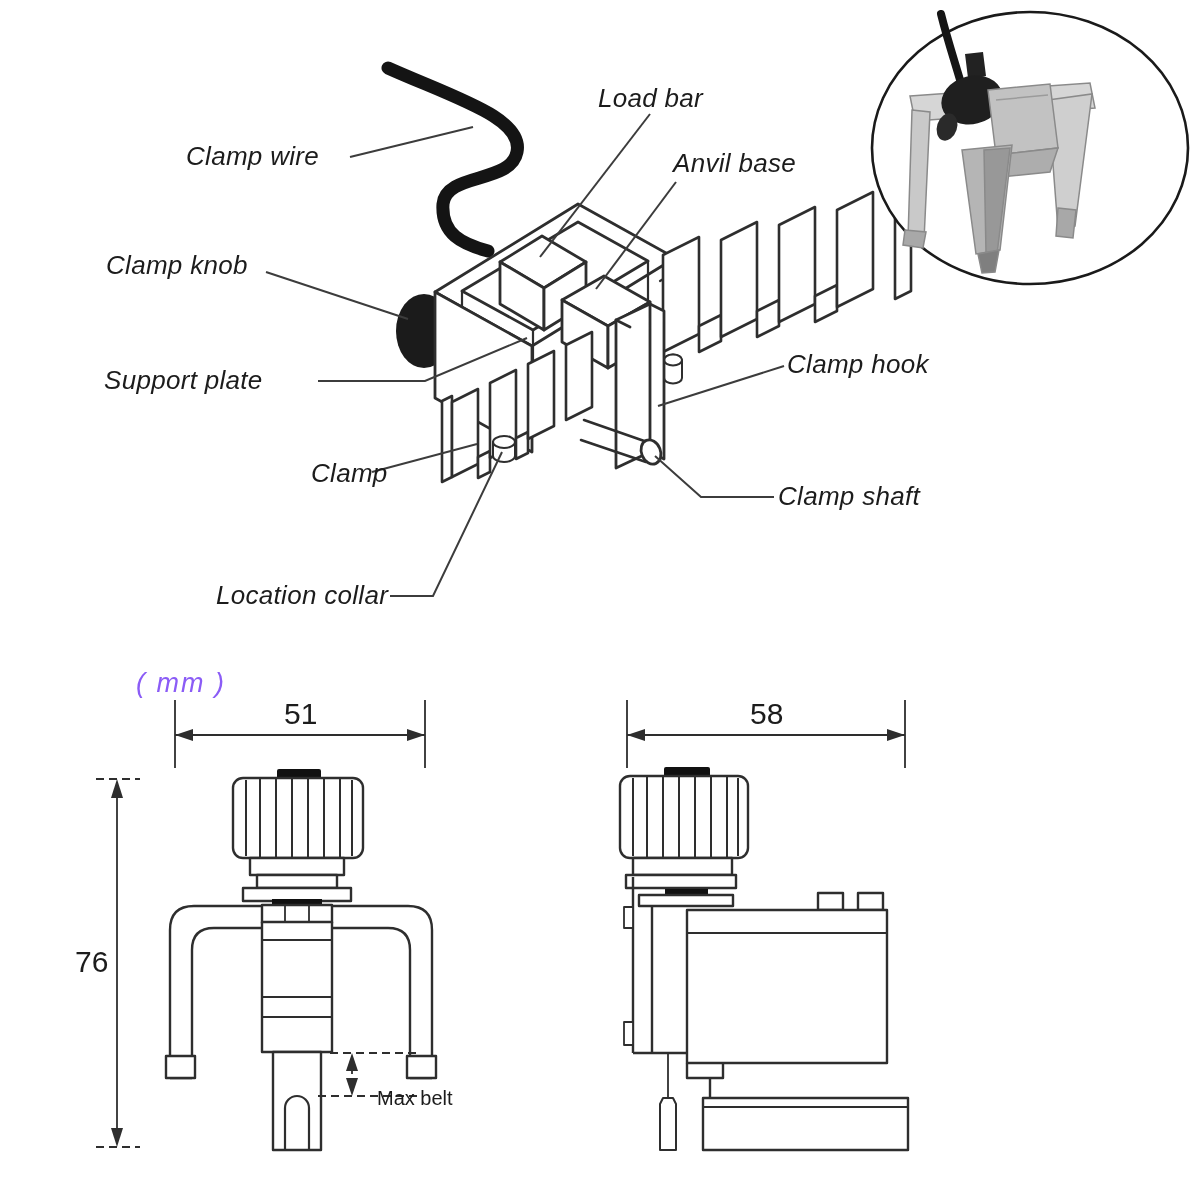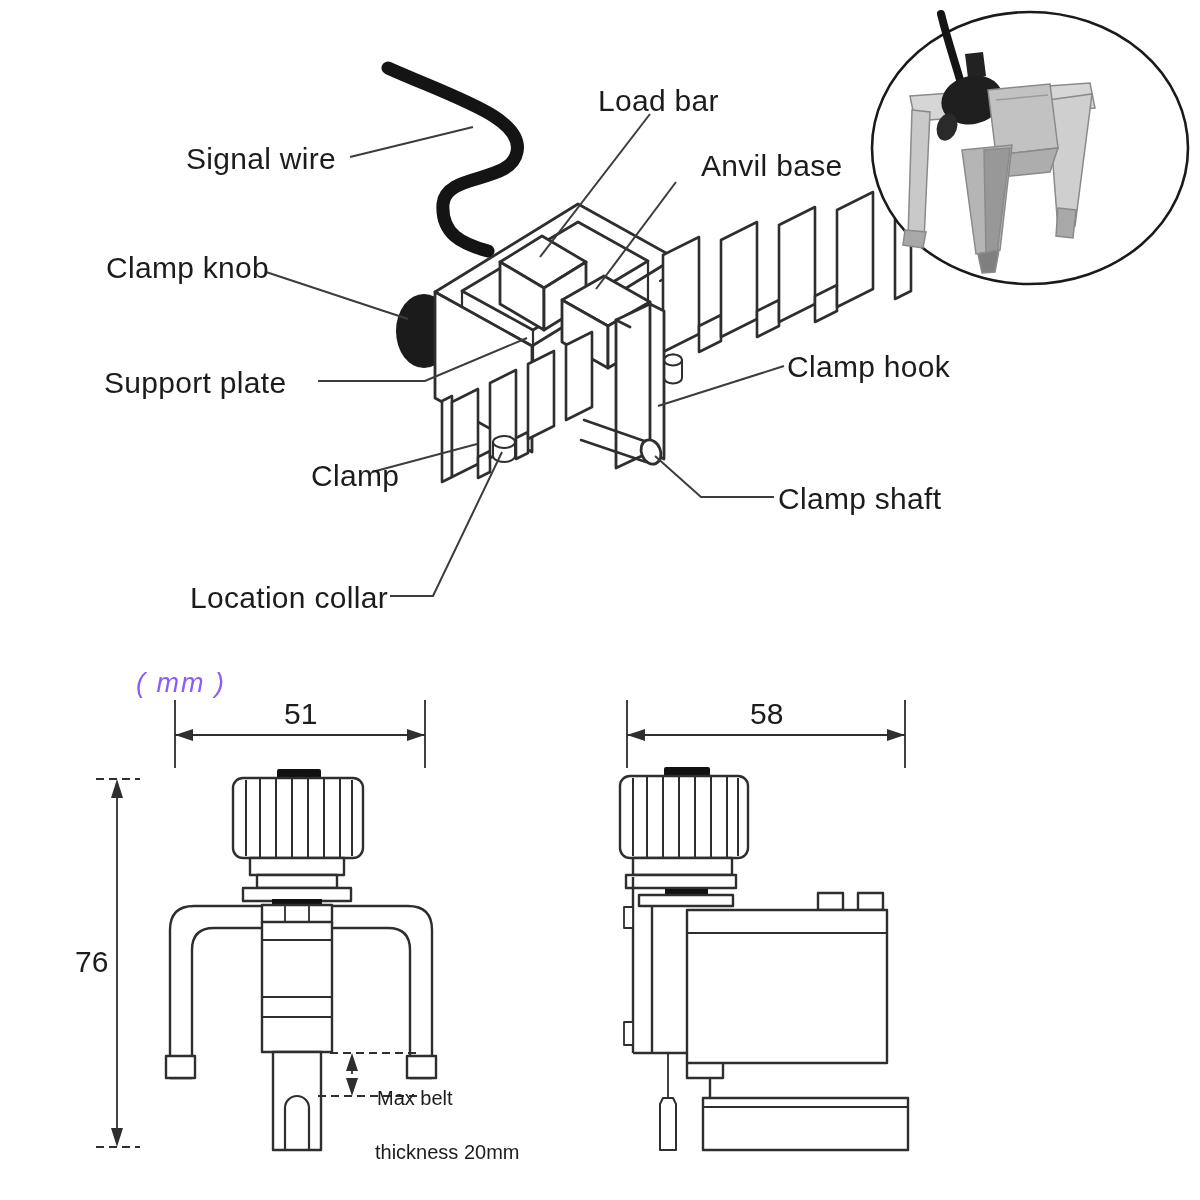--- a/index.html
+++ b/index.html
@@ -2,22 +2,22 @@
 <html><head>
 <meta charset="utf-8">
 <style>
   html,body{margin:0;padding:0;background:#ffffff;}
   .canvas{
     position:relative;width:1200px;height:1200px;background:#ffffff;
     font-family:"Liberation Sans", sans-serif;color:#1a1a1a;overflow:hidden;
   }
   .art{position:absolute;left:0;top:0;}
   .callout{
-    position:absolute;font-size:30px;line-height:1.05;color:#1c1c1c;
-    white-space:nowrap;letter-spacing:0.3px;
+    position:absolute;font-size:26px;line-height:1.05;color:#1c1c1c;
+    white-space:nowrap;letter-spacing:0.3px;font-style:italic;
   }
   .dim{
     position:absolute;font-size:30px;line-height:1;color:#1c1c1c;white-space:nowrap;
   }
   .note{
     position:absolute;font-size:20px;line-height:1;color:#1c1c1c;white-space:nowrap;
   }
   .units{
     position:absolute;font-size:27px;line-height:1;color:#8b5cf6;white-space:nowrap;letter-spacing:2px;font-style:italic;
   }
@@ -207,32 +207,31 @@
       <path d="M 710,1078 L 710,1098"></path>
 
       <rect x="703" y="1098" width="205" height="52" fill="#ffffff"></rect>
       <path d="M 703,1107 L 908,1107" stroke-width="2"></path>
 
       <path d="M 668,1053 L 668,1098" stroke-width="1.8"></path>
       <path d="M 660,1104 L 663,1098 L 673,1098 L 676,1104 L 676,1150 L 660,1150 Z" fill="#ffffff" stroke-width="2"></path>
     </g>
   </svg>
 
-  <div class="callout" style="left:186px;top:143px;">Signal wire</div>
+  <div class="callout" style="left:186px;top:143px;">Clamp wire</div>
   <div class="callout" style="left:598px;top:85px;">Load bar</div>
-  <div class="callout" style="left:701px;top:150px;">Anvil base</div>
+  <div class="callout" style="left:673px;top:150px;">Anvil base</div>
   <div class="callout" style="left:90px;top:252px;margin-left:16px;">Clamp knob</div>
   <div class="callout" style="left:104px;top:367px;">Support plate</div>
   <div class="callout" style="left:787px;top:351px;">Clamp hook</div>
   <div class="callout" style="left:311px;top:460px;">Clamp</div>
   <div class="callout" style="left:778px;top:483px;">Clamp shaft</div>
-  <div class="callout" style="left:190px;top:582px;">Location collar</div>
+  <div class="callout" style="left:216px;top:582px;">Location collar</div>
 
   <div class="units" style="left:136px;top:670px;">( mm )</div>
 
   <div class="dim" style="left:284px;top:699px;text-align:center;">51</div>
   <div class="dim" style="left:750px;top:699px;">58</div>
   <div class="dim" style="left:75px;top:947px;text-align:center;">76</div>
 
   <div class="note" style="left:377px;top:1088px;">Max belt</div>
-  <div class="note" style="left:375px;top:1142px;">thickness 20mm</div>
 
 </div>
 
 </body></html>

